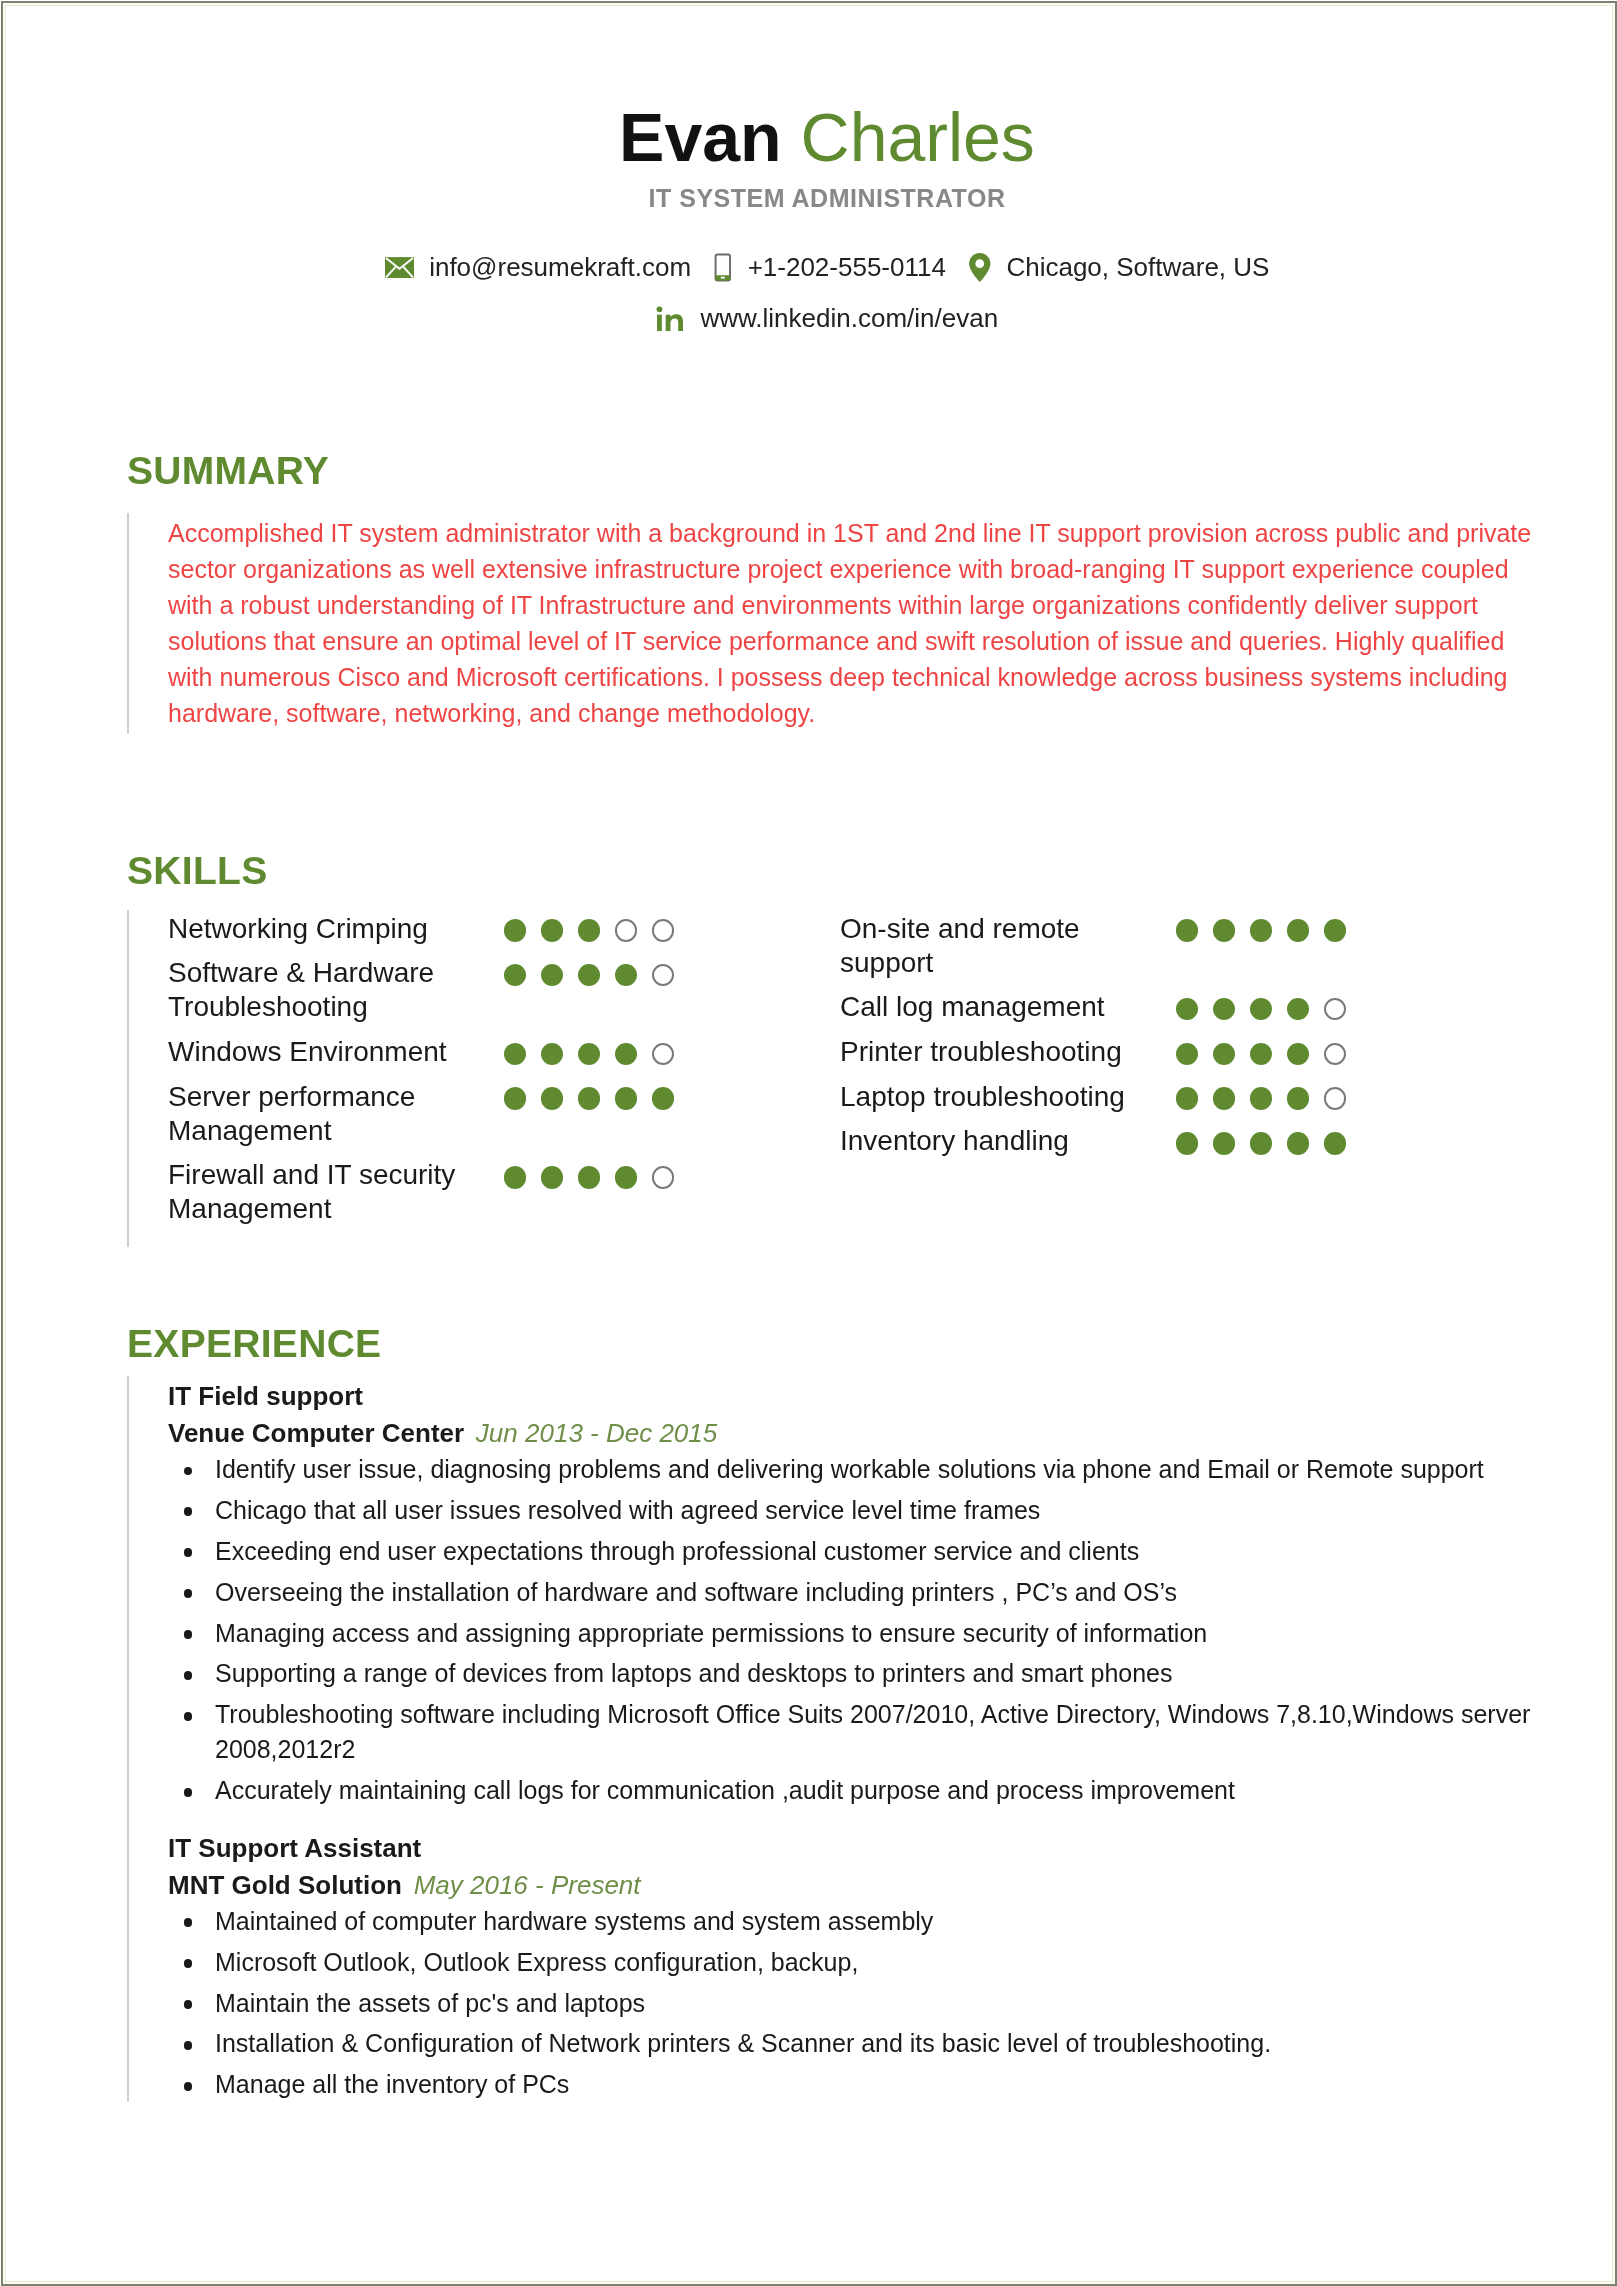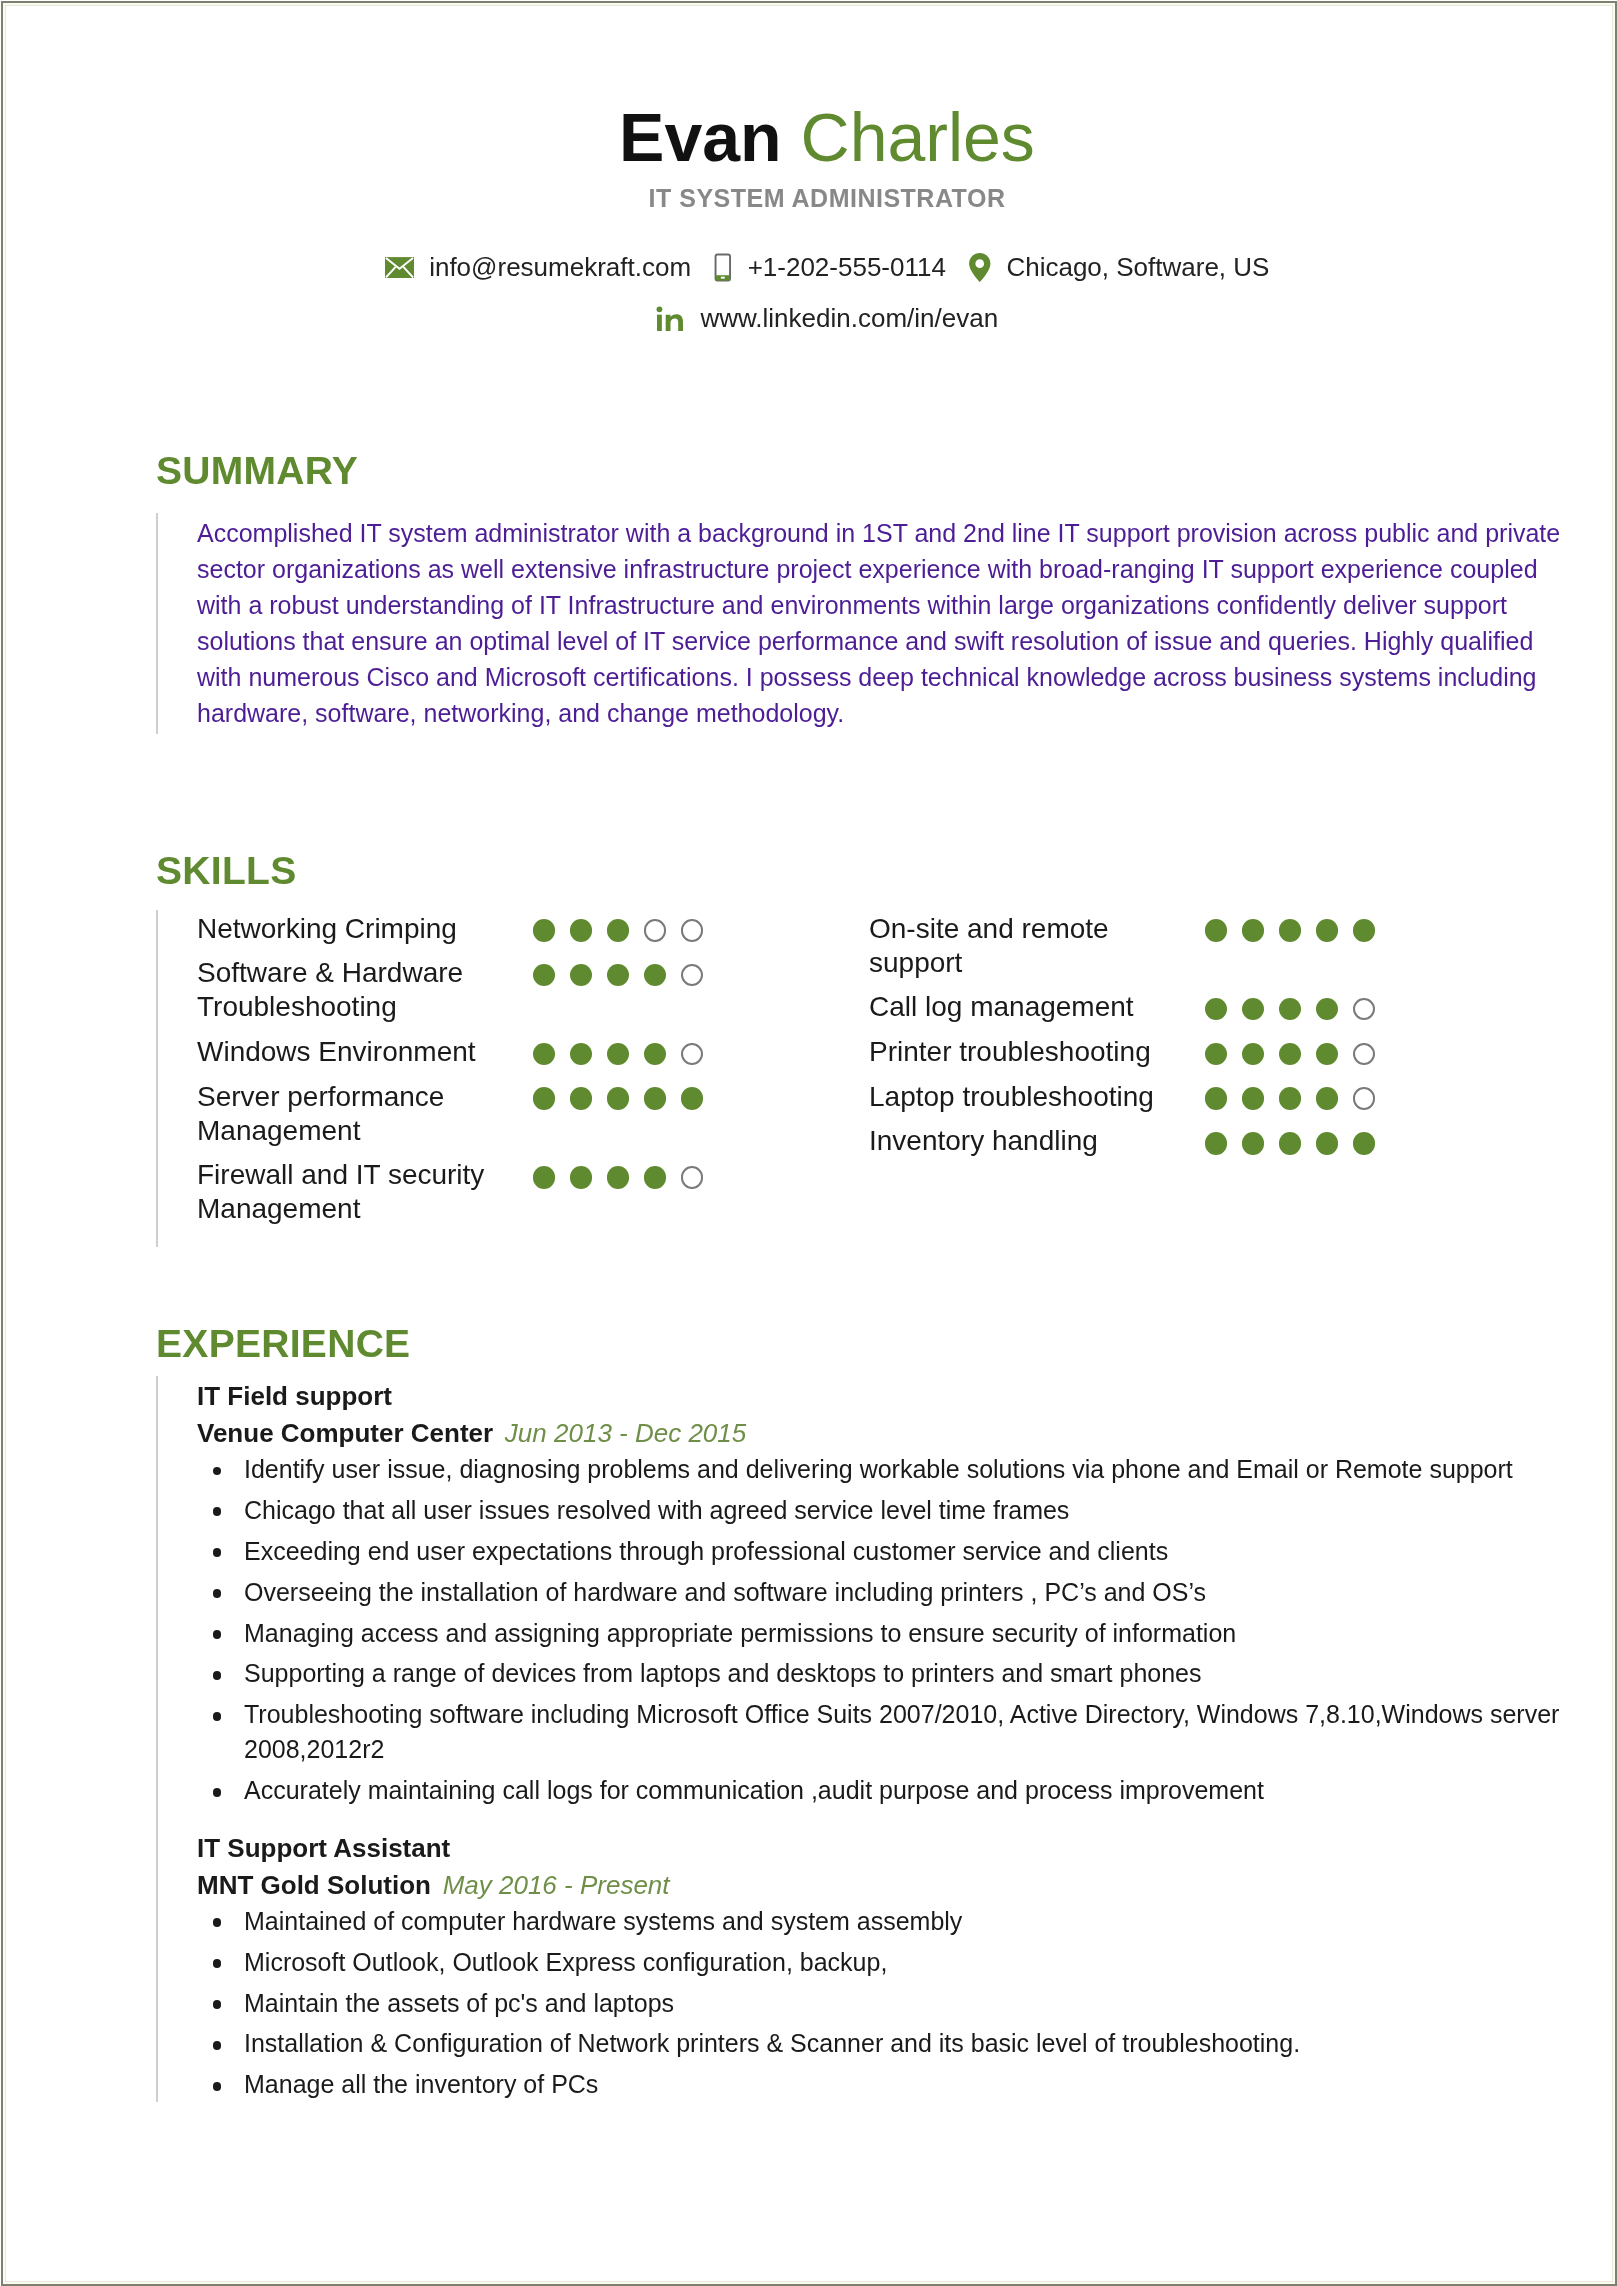--- a/index.html
+++ b/index.html
@@ -29,32 +29,32 @@
     .contact-row {
       display: flex; justify-content: center; align-items: center;
       font-size: 26px; color: #222;
     }
     .contact-row.r1 { margin-top: 35px; height: 39px; }
     .contact-row.r2 { margin-top: 11.7px; height: 39px; }
     .contact-item { display: flex; align-items: center; margin: 0 11.7px; }
     .contact-item .ico { display: inline-flex; margin-right: 15.6px; }
     .contact-item .ico svg { display: block; }
 
-    .section { position: absolute; left: 156px; width: 1385px; }
+    .section { position: absolute; left: 127px; width: 1385px; }
     .section-title {
       font-size: 39px; font-weight: bold; color: #5f8a2f;
       line-height: 47px; letter-spacing: 0.3px;
     }
     .section-body {
       border-left: 2.9px solid #cfcfcf;
       margin-top: 13.7px;
       padding-left: 39px;
     }
     .summary-text {
-      font-size: 25px; line-height: 36px; color: #4c1d95;
+      font-size: 25px; line-height: 36px; color: #ef4444;
       padding: 2px 0 3.9px 0;
       width: 1404px;
     }
 
     .skills-wrap { display: flex; padding: 2px 0 9.8px 0; }
     .skill-col { width: 685px; }
     .skill-row { display: flex; align-items: flex-start; margin-bottom: 10.7px; }
     .skill-name { width: 336px; font-size: 28px; line-height: 34px; }
     .dots { display: flex; padding-top: 7.8px; }
     .dot {

